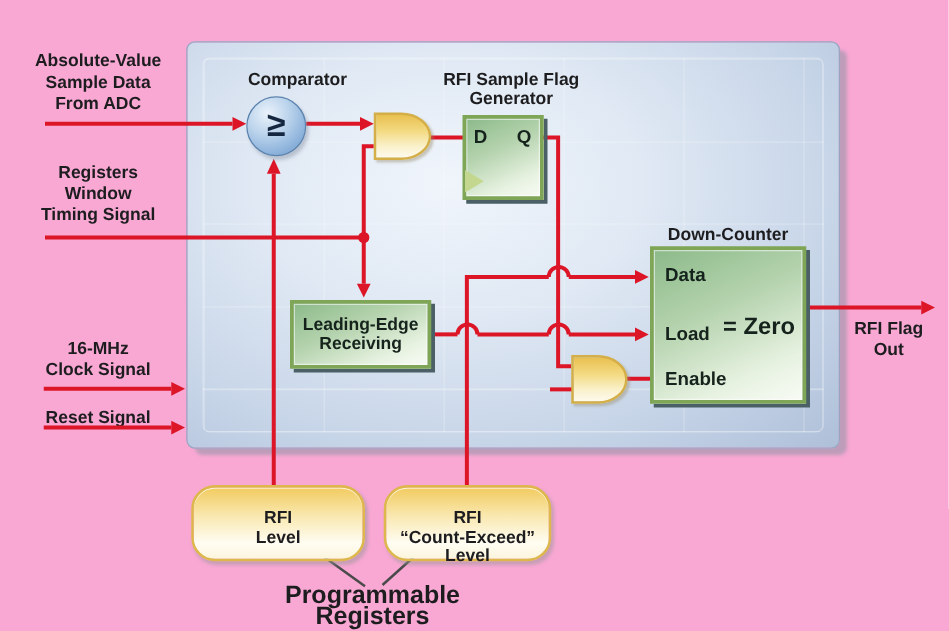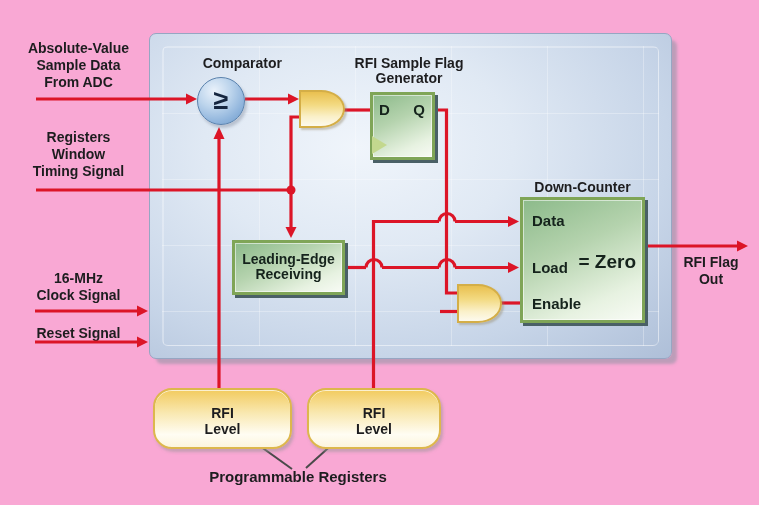--- a/index.html
+++ b/index.html
@@ -116,21 +116,21 @@
     <div>Timing Signal</div>
   </div>
   <div class="lbl" style="left:6px;top:270px;width:145px;">
     <div>16-MHz</div>
     <div>Clock Signal</div>
   </div>
   <div class="lbl" style="left:6px;top:325px;width:145px;">
     <div>Reset Signal</div>
   </div>
 
-  <div class="lbl title" style="left:162px;top:55px;width:120px;text-align:right;">Comparator</div>
+  <div class="lbl title" style="left:178px;top:55px;width:120px;">Comparator</div>
   <div id="comparator">
     <span class="sym">≥</span>
   </div>
 
   <div id="gate1" class="andgate"></div>
 
   <div class="lbl title" style="left:344px;top:56px;width:130px;line-height:15px;">
     <div>RFI Sample Flag</div>
     <div>Generator</div>
   </div>
@@ -165,18 +165,19 @@
 
   <div id="reg1" class="reg">
     <div class="reg-text">
       <div>RFI</div>
       <div>Level</div>
     </div>
   </div>
   <div id="reg2" class="reg">
     <div class="reg-text">
       <div>RFI</div>
+      <div>“Count-Exceed”</div>
       <div>Level</div>
     </div>
   </div>
-  <div class="lbl" style="left:198px;top:468px;width:200px;font-size:15px;">Programmable Registers</div>
+  <div class="lbl" style="left:198px;top:468px;width:200px;font-size:20px;">Programmable Registers</div>
 
 </div>
 
 </body></html>

